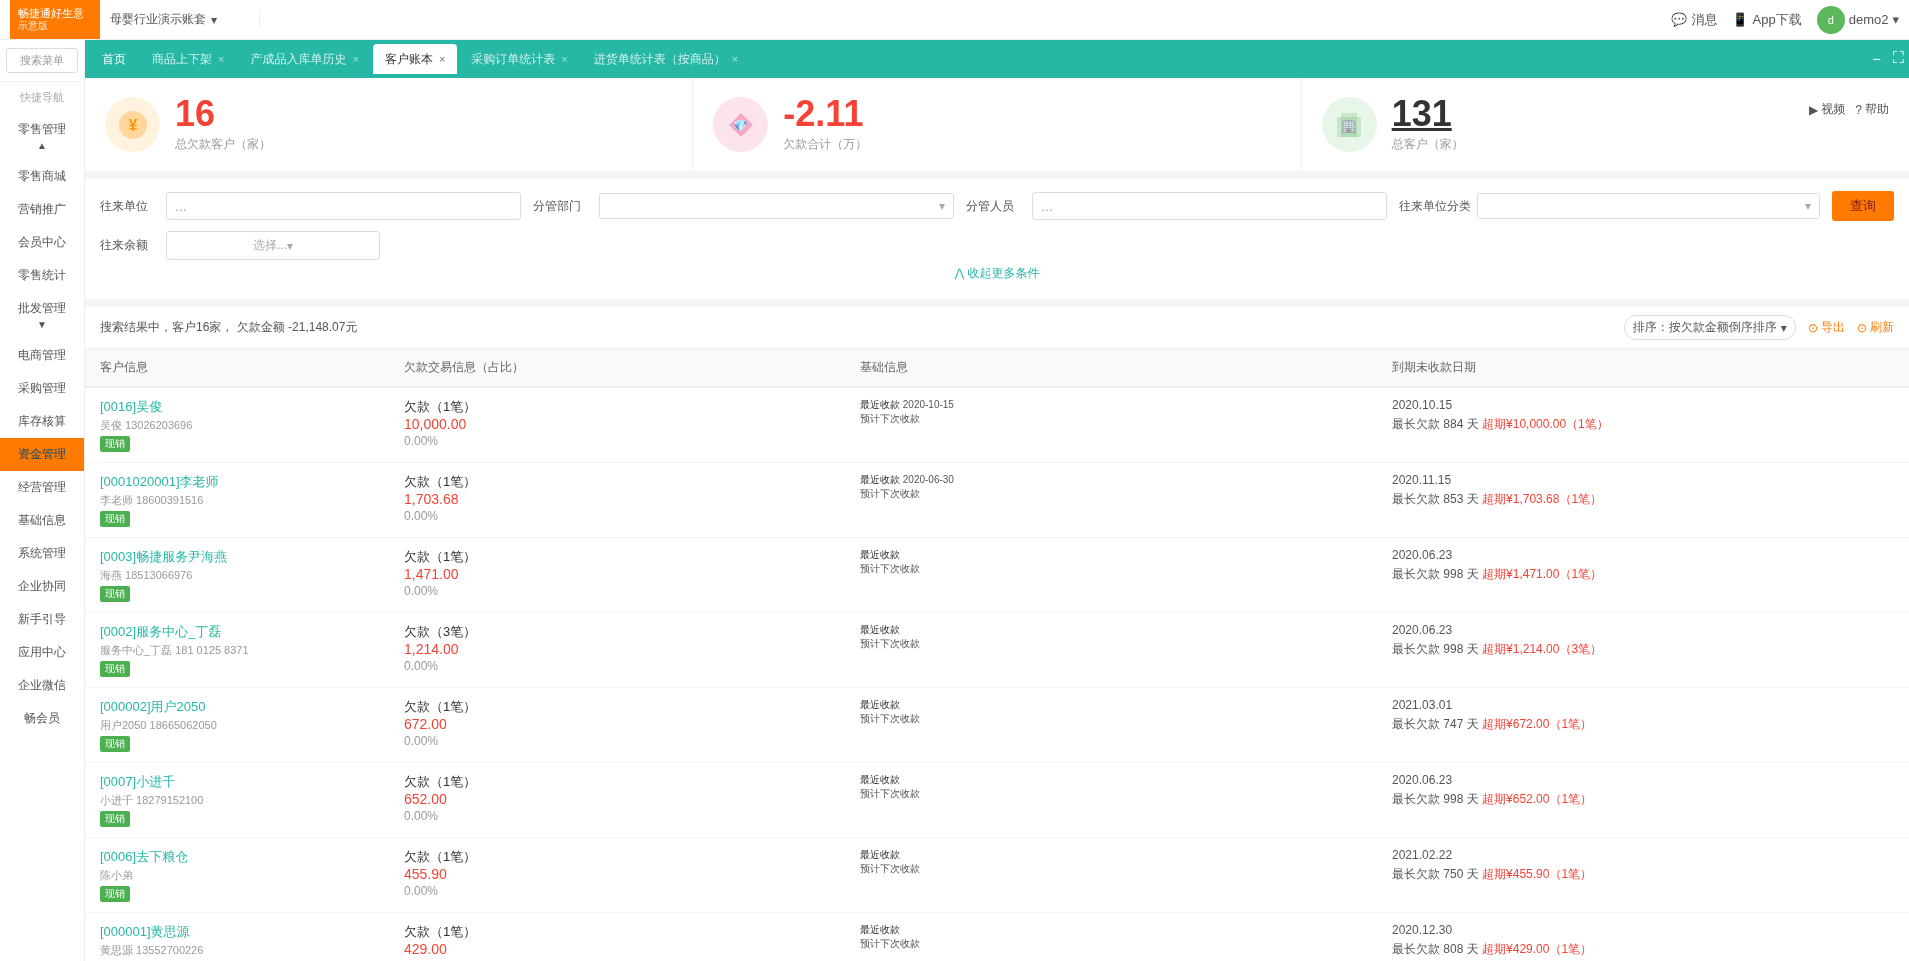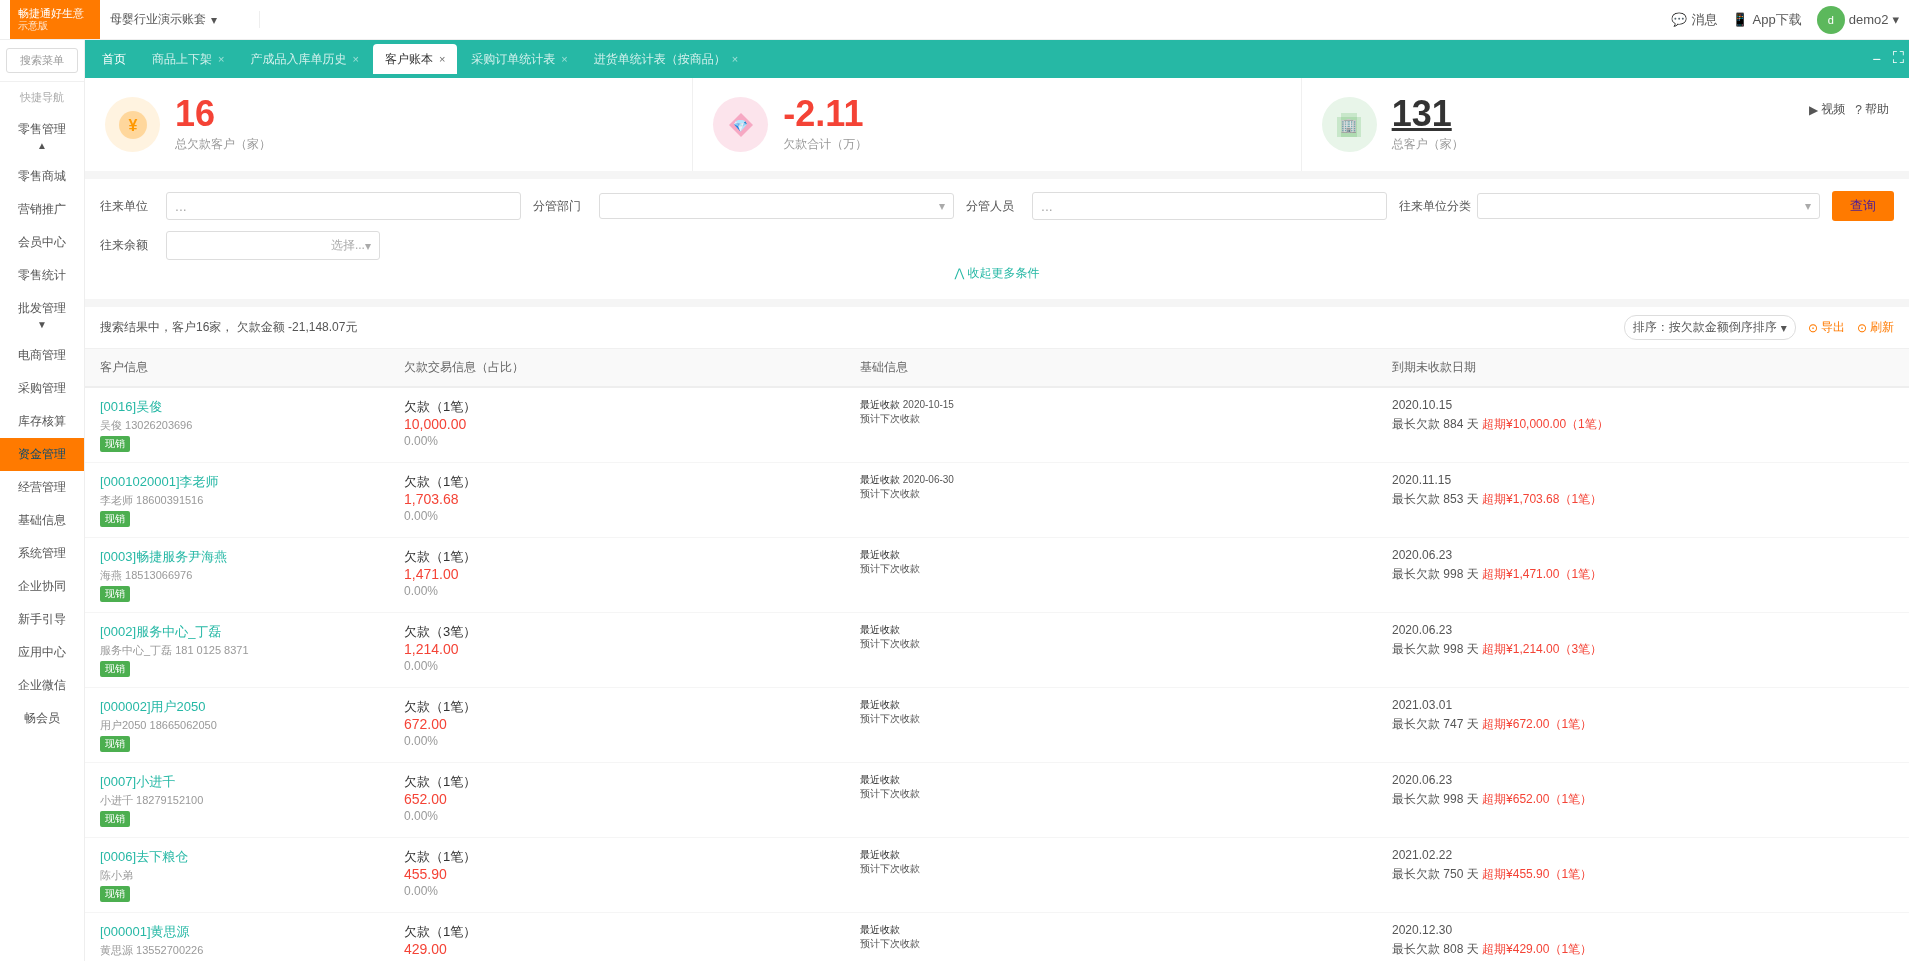--- a/index.html
+++ b/index.html
@@ -55,21 +55,21 @@
     
     .filter-area { background: #fff; padding: 12px 15px; margin-bottom: 8px; }
     .filter-row { display: flex; align-items: center; gap: 12px; margin-bottom: 10px; }
     .filter-item { display: flex; align-items: center; gap: 6px; flex: 1; }
     .filter-label { font-size: 12px; color: #555; white-space: nowrap; min-width: 60px; }
     .filter-input { flex: 1; border: 1px solid #ddd; border-radius: 3px; padding: 5px 8px; font-size: 12px; background: #fff; outline: none; }
     .filter-select { flex: 1; border: 1px solid #ddd; border-radius: 3px; padding: 5px 8px; font-size: 12px; background: #fff; display: flex; align-items: center; justify-content: space-between; cursor: pointer; }
     .filter-dots { color: #aaa; font-size: 14px; }
     .filter-arrow { color: #aaa; }
     .filter-row-2 { display: flex; align-items: center; gap: 12px; }
-    .search-btn { background: #ff7a00; color: #4c1d95; border: none; border-radius: 3px; padding: 6px 18px; font-size: 13px; cursor: pointer; }
+    .search-btn { background: #ff7a00; color: #7f1d1d; border: none; border-radius: 3px; padding: 6px 18px; font-size: 13px; cursor: pointer; }
     .collapse-btn { text-align: center; color: #26b8a5; font-size: 12px; cursor: pointer; padding: 5px; }
 
     
     .result-summary { display: flex; align-items: center; justify-content: space-between; padding: 8px 15px; background: #fff; border-bottom: 1px solid #f0f0f0; font-size: 12px; color: #555; }
     .result-right { display: flex; align-items: center; gap: 12px; }
     .sort-select { border: 1px solid #ddd; border-radius: 12px; padding: 3px 8px; font-size: 12px; display: flex; align-items: center; gap: 4px; cursor: pointer; }
     .export-btn { color: #ff7a00; font-size: 12px; cursor: pointer; display: flex; align-items: center; gap: 3px; }
     .refresh-btn { color: #ff7a00; font-size: 12px; cursor: pointer; display: flex; align-items: center; gap: 3px; }
 
     
@@ -269,21 +269,21 @@
               <div class="filter-select" style="flex:1;border:1px solid #ddd;border-radius:3px;padding:5px 8px;display:flex;align-items:center;justify-content:space-between">
                 <span></span>
                 <span class="filter-arrow">▾</span>
               </div>
             </div>
             <button class="search-btn">查询</button>
           </div>
           <div class="filter-row-2">
             <div class="filter-item" style="max-width:280px">
               <span class="filter-label">往来余额</span>
-              <div class="filter-select" style="border:1px solid #ddd;border-radius:3px;padding:5px 8px;display:flex;align-items:center;justify-content:flex-end;min-width:120px">
+              <div class="filter-select" style="border:1px solid #ddd;border-radius:3px;padding:5px 8px;display:flex;align-items:center;justify-content:center;min-width:120px">
                 <span style="color:#aaa">选择...</span>
                 <span class="filter-arrow">▾</span>
               </div>
             </div>
           </div>
           <div class="collapse-btn">
             <span>⋀ </span>
             <span>收起更多条件</span>
           </div>
         </div>

